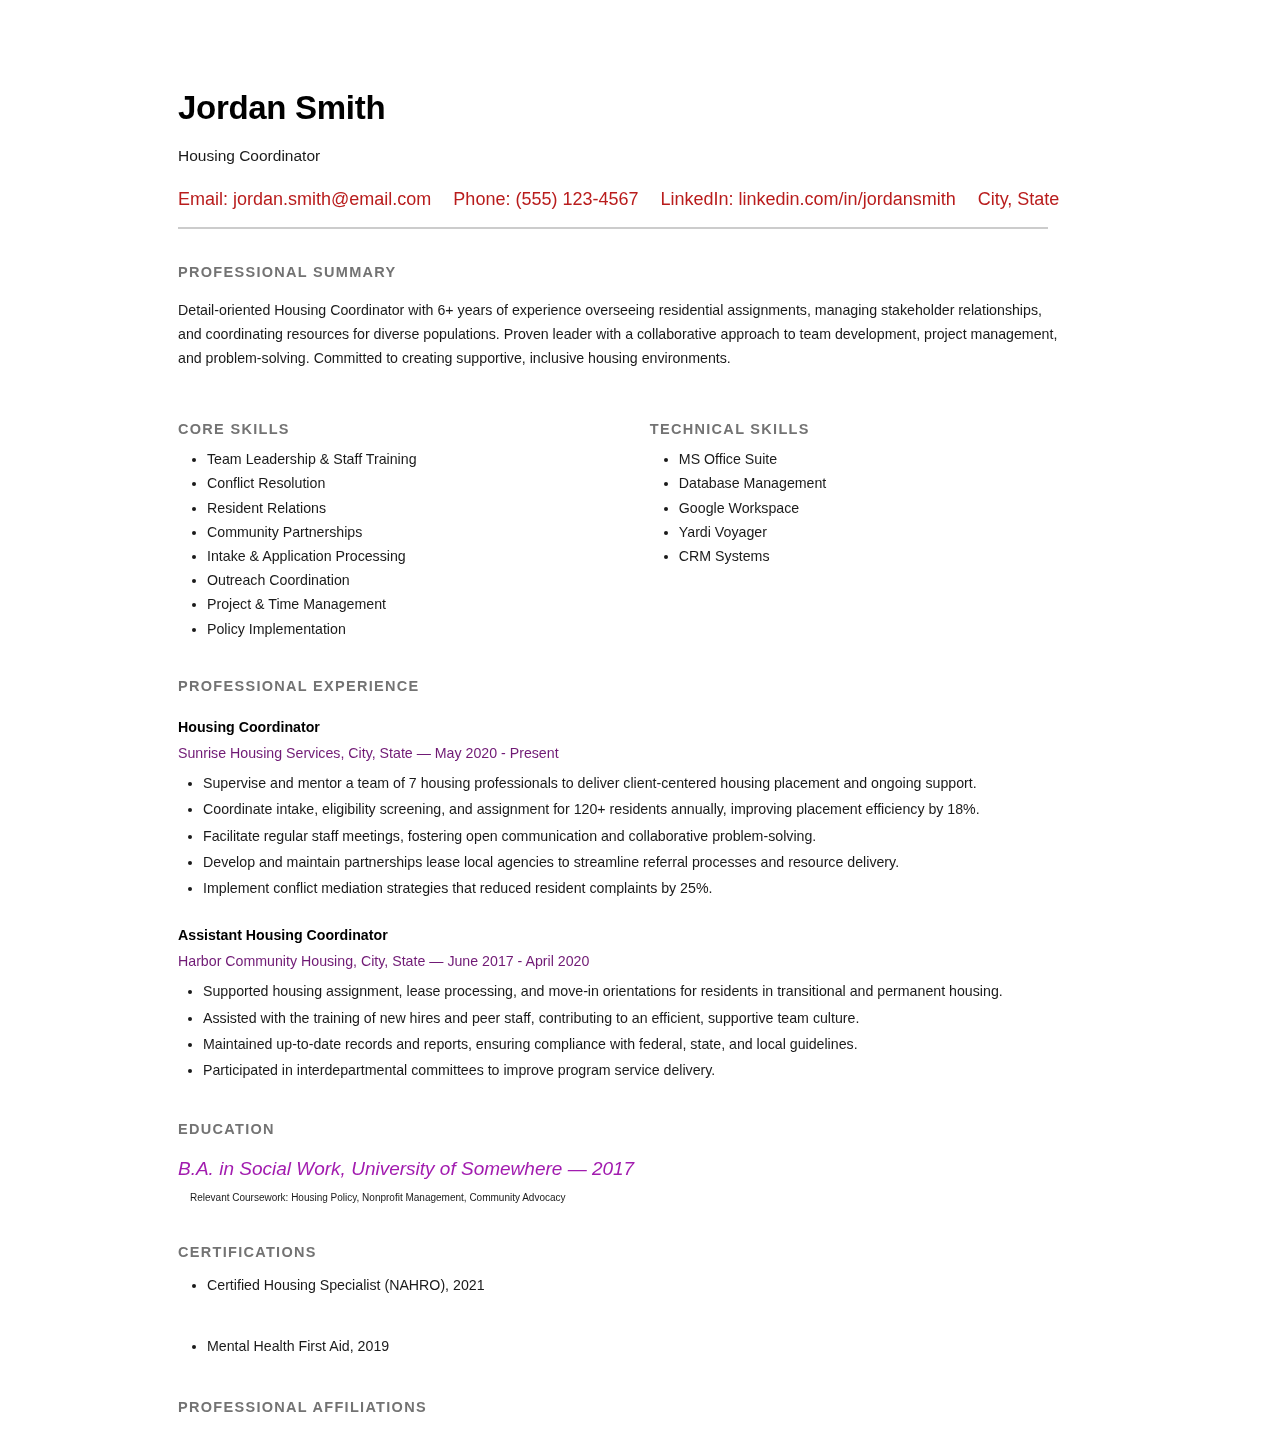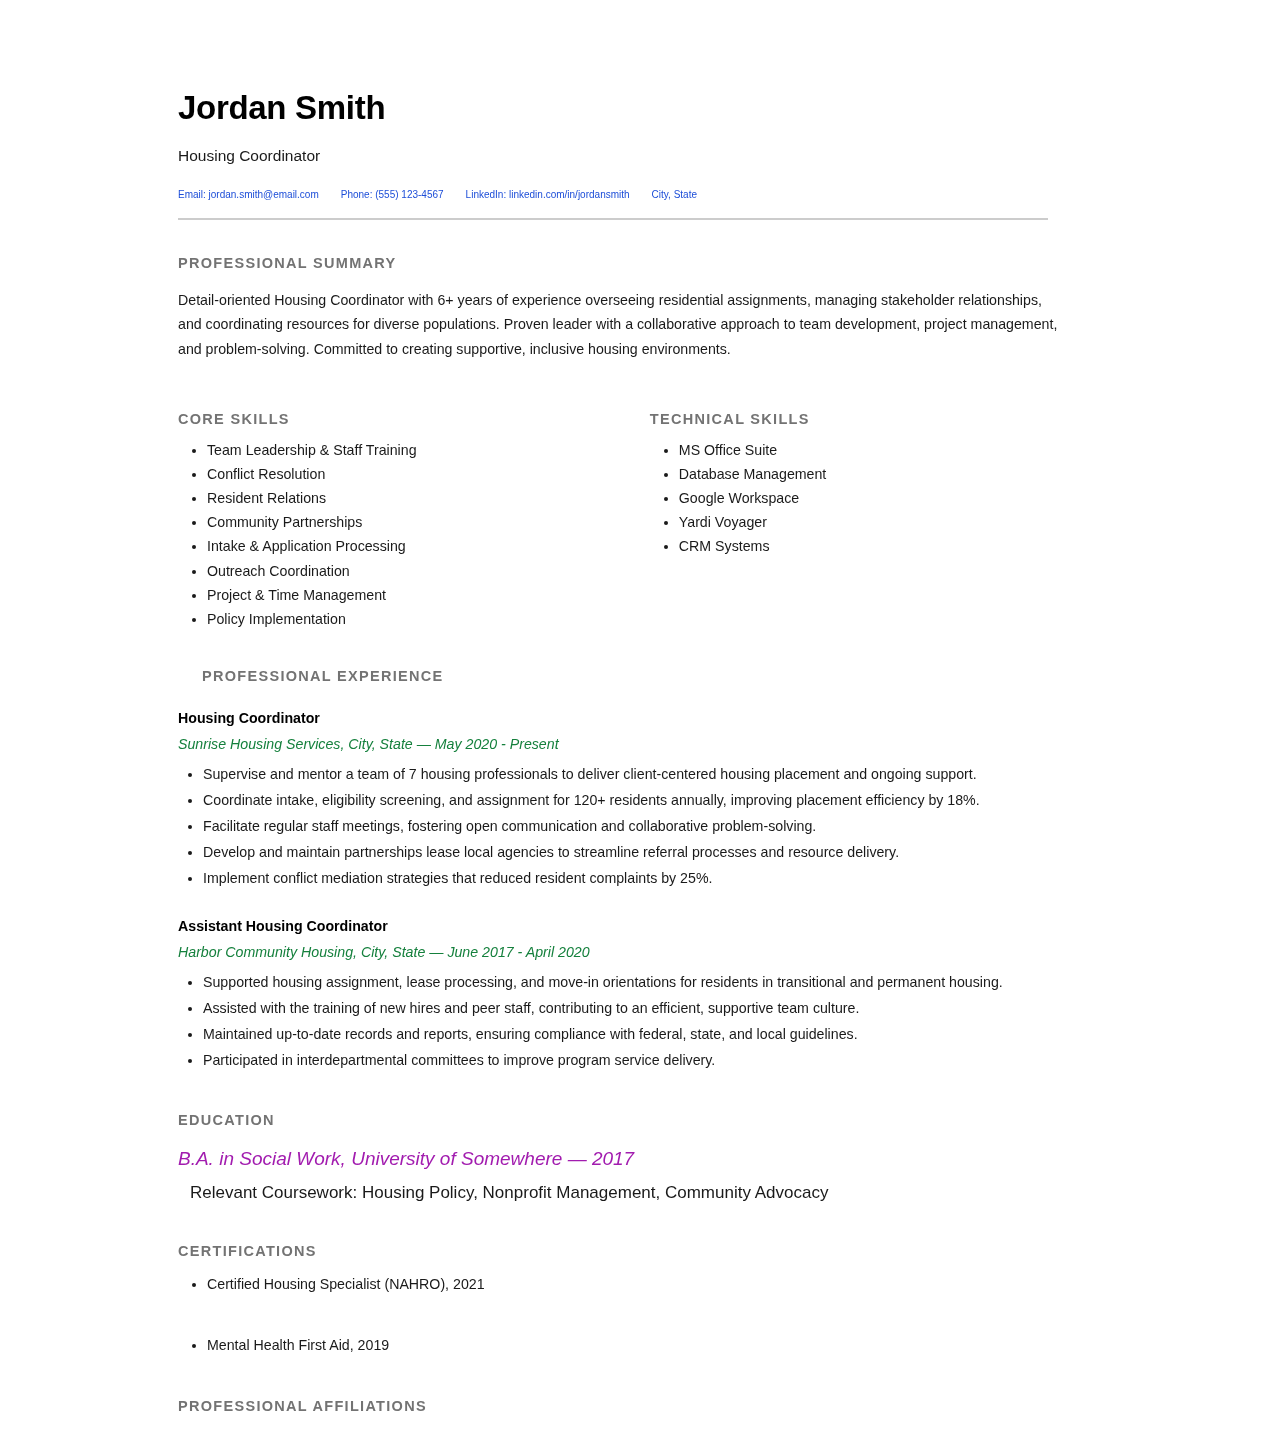--- a/index.html
+++ b/index.html
@@ -42,23 +42,23 @@
   .subtitle {
     margin: 0;
     padding-top: 20px;
     font-size: 15.5px;
     font-weight: normal;
     line-height: 1.2;
     color: #1a1a1a;
   }
   .contact {
     padding-top: 23px;
-    font-size: 10px;
-    line-height: 1.2;
-    color: #1d4ed8;
+    font-size: 18px;
+    line-height: 1.2;
+    color: #b91c1c;
     white-space: nowrap;
   }
   .contact .citem {
     display: inline-block;
     margin-right: 22px;
   }
   .contact .citem:last-child { margin-right: 0; }
   .rule {
     margin-top: 17px;
     width: 870px;
@@ -70,21 +70,21 @@
   .sec-heading {
     font-size: 14.5px;
     font-weight: bold;
     letter-spacing: 1.3px;
     color: #737373;
     margin: 0;
     line-height: 1.2;
   }
   .sec-summary { padding-top: 35px; }
   .sec-skills  { padding-top: 0; }
-  .sec-exp     { padding-top: 42px; margin-left: 24px; }
+  .sec-exp     { padding-top: 42px; }
   .sec-edu     { padding-top: 44px; }
   .sec-cert    { padding-top: 40px; }
   .sec-aff     { padding-top: 46px; }
 
   
   .summary-body {
     padding-top: 16px;
     font-size: 14.2px;
     line-height: 1.72;
     color: #1a1a1a;
@@ -118,24 +118,23 @@
   .job { padding-top: 24px; }
   .job + .job { padding-top: 32px; }
   .job-title {
     font-size: 14.2px;
     font-weight: bold;
     line-height: 1.2;
     color: #000;
   }
   .job-meta {
     font-size: 14.2px;
-    font-style: italic;
     line-height: 1.2;
     padding-top: 9px;
-    color: #15803d;
+    color: #701a75;
   }
   ul.bullets {
     list-style: disc;
     margin: 0;
     padding: 14px 0 0 25px;
   }
   ul.bullets li {
     font-size: 14.2px;
     line-height: 1.0;
     padding: 0 0 12px 0;
@@ -147,21 +146,21 @@
   .edu-degree {
     padding-top: 19px;
     font-size: 19px;
     font-style: italic;
     line-height: 1.2;
     color: #a21caf;
   }
   .edu-course {
     padding-top: 12px;
     padding-left: 12px;
-    font-size: 17px;
+    font-size: 10px;
     line-height: 1.2;
     color: #1a1a1a;
   }
 
   
   ul.cert-list {
     list-style: disc;
     margin: 0;
     padding: 16px 0 0 29px;
   }

